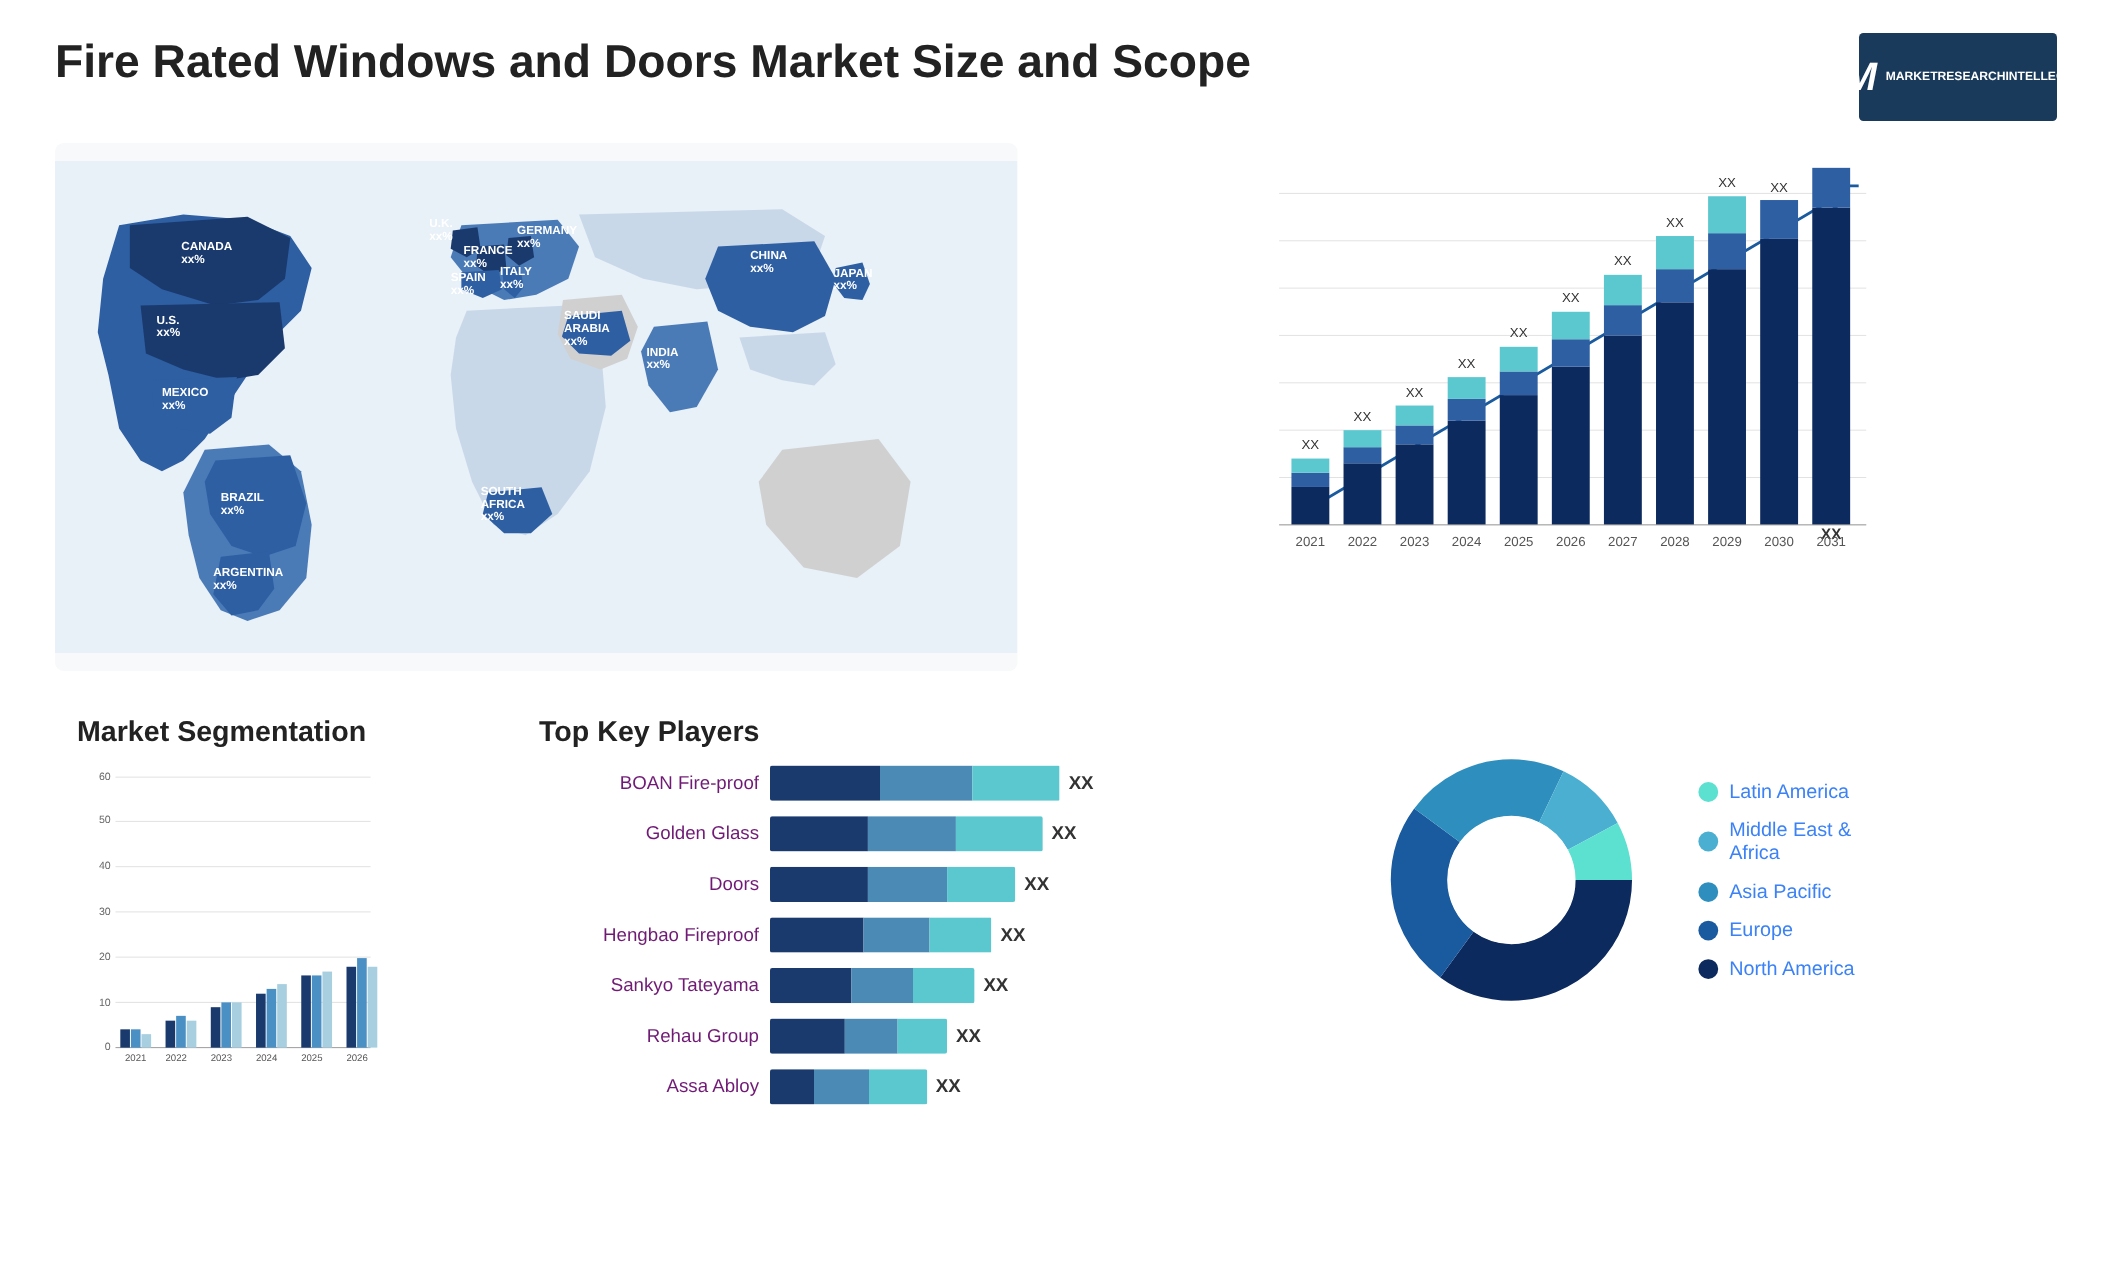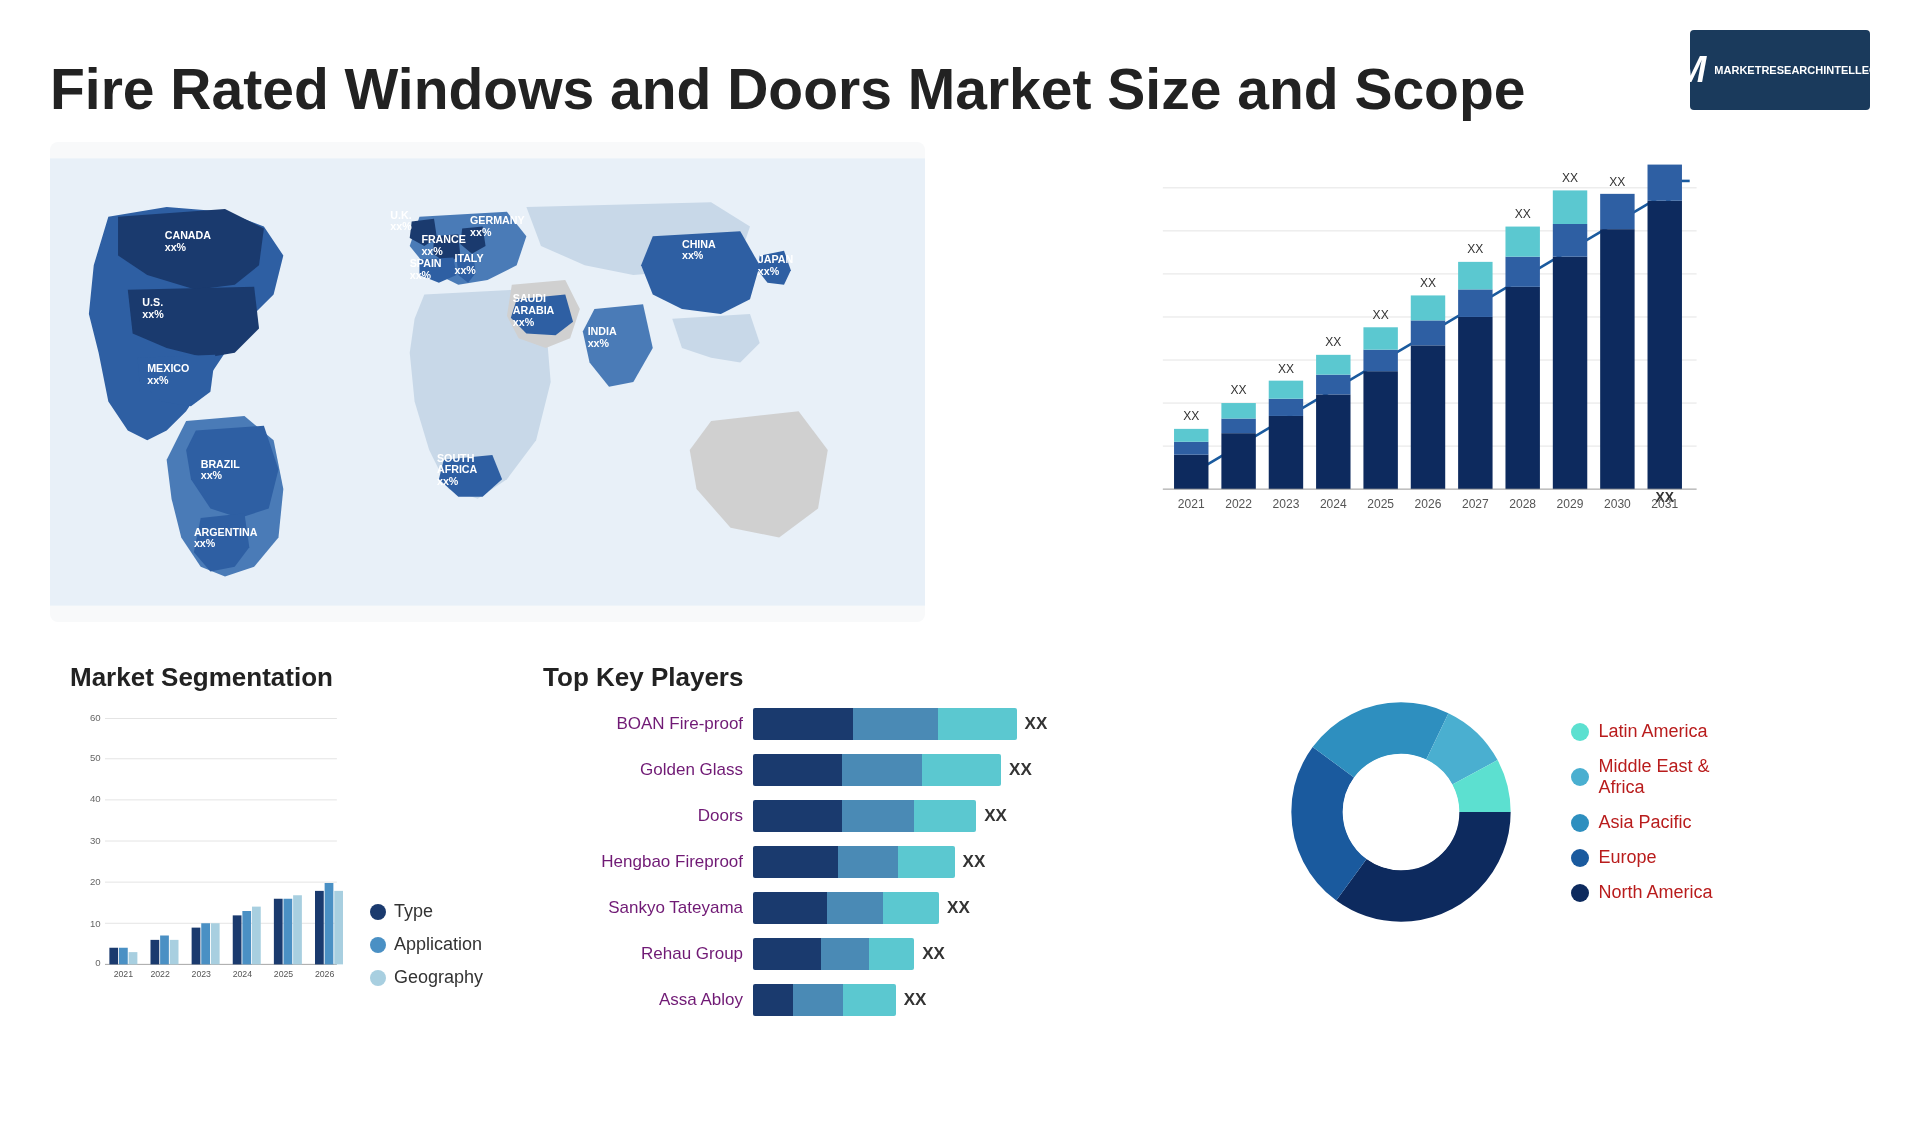--- a/index.html
+++ b/index.html
@@ -20,24 +20,24 @@
 
     
     .header {
       display: flex;
       justify-content: space-between;
       align-items: flex-start;
       margin-bottom: 20px;
     }
 
     .page-title {
-      font-size: 57px;
+      font-size: 42px;
       font-weight: 700;
       color: #222;
-      margin-top: 26px;
+      margin-top: 2px;
     }
 
     .logo-container {
       display: flex;
       flex-direction: column;
       align-items: center;
     }
 
     .logo-box {
       width: 180px;
@@ -234,21 +234,21 @@
       display: flex;
       flex-direction: column;
       gap: 14px;
     }
 
     .regional-legend-item {
       display: flex;
       align-items: center;
       gap: 10px;
       font-size: 18px;
-      color: #b91c1c;
+      color: #3b82f6;
     }
 
     .regional-dot {
       width: 18px;
       height: 18px;
       border-radius: 50%;
       flex-shrink: 0;
     }
 
     .source-text {
@@ -519,34 +519,20 @@
           <rect x="234" y="218" width="10" height="75" fill="#4a90c4"></rect>
           <rect x="245" y="214" width="10" height="79" fill="#a8cfe0"></rect>
           <text x="234" y="307" text-anchor="middle" font-size="10" fill="#555">2025</text>
 
           <rect x="270" y="209" width="10" height="84" fill="#1a3a6e"></rect>
           <rect x="281" y="200" width="10" height="93" fill="#4a90c4"></rect>
           <rect x="292" y="209" width="10" height="84" fill="#a8cfe0"></rect>
           <text x="281" y="307" text-anchor="middle" font-size="10" fill="#555">2026</text>
         </svg>
 
-        <div class="seg-legend">
-          <div class="legend-item">
-            <div class="legend-dot" style="background:#1a3a6e;"></div>
-            <span>Type</span>
-          </div>
-          <div class="legend-item">
-            <div class="legend-dot" style="background:#4a90c4;"></div>
-            <span>Application</span>
-          </div>
-          <div class="legend-item">
-            <div class="legend-dot" style="background:#a8cfe0;"></div>
-            <span>Geography</span>
-          </div>
-        </div>
       </div>
     </div>
 
     <div class="players-container">
       <h2 class="section-title">Top Key Players</h2>
       <div class="players-chart">
 
         <div class="player-row">
           <span class="player-name">BOAN Fire-proof</span>
           <div class="player-bar-container">

